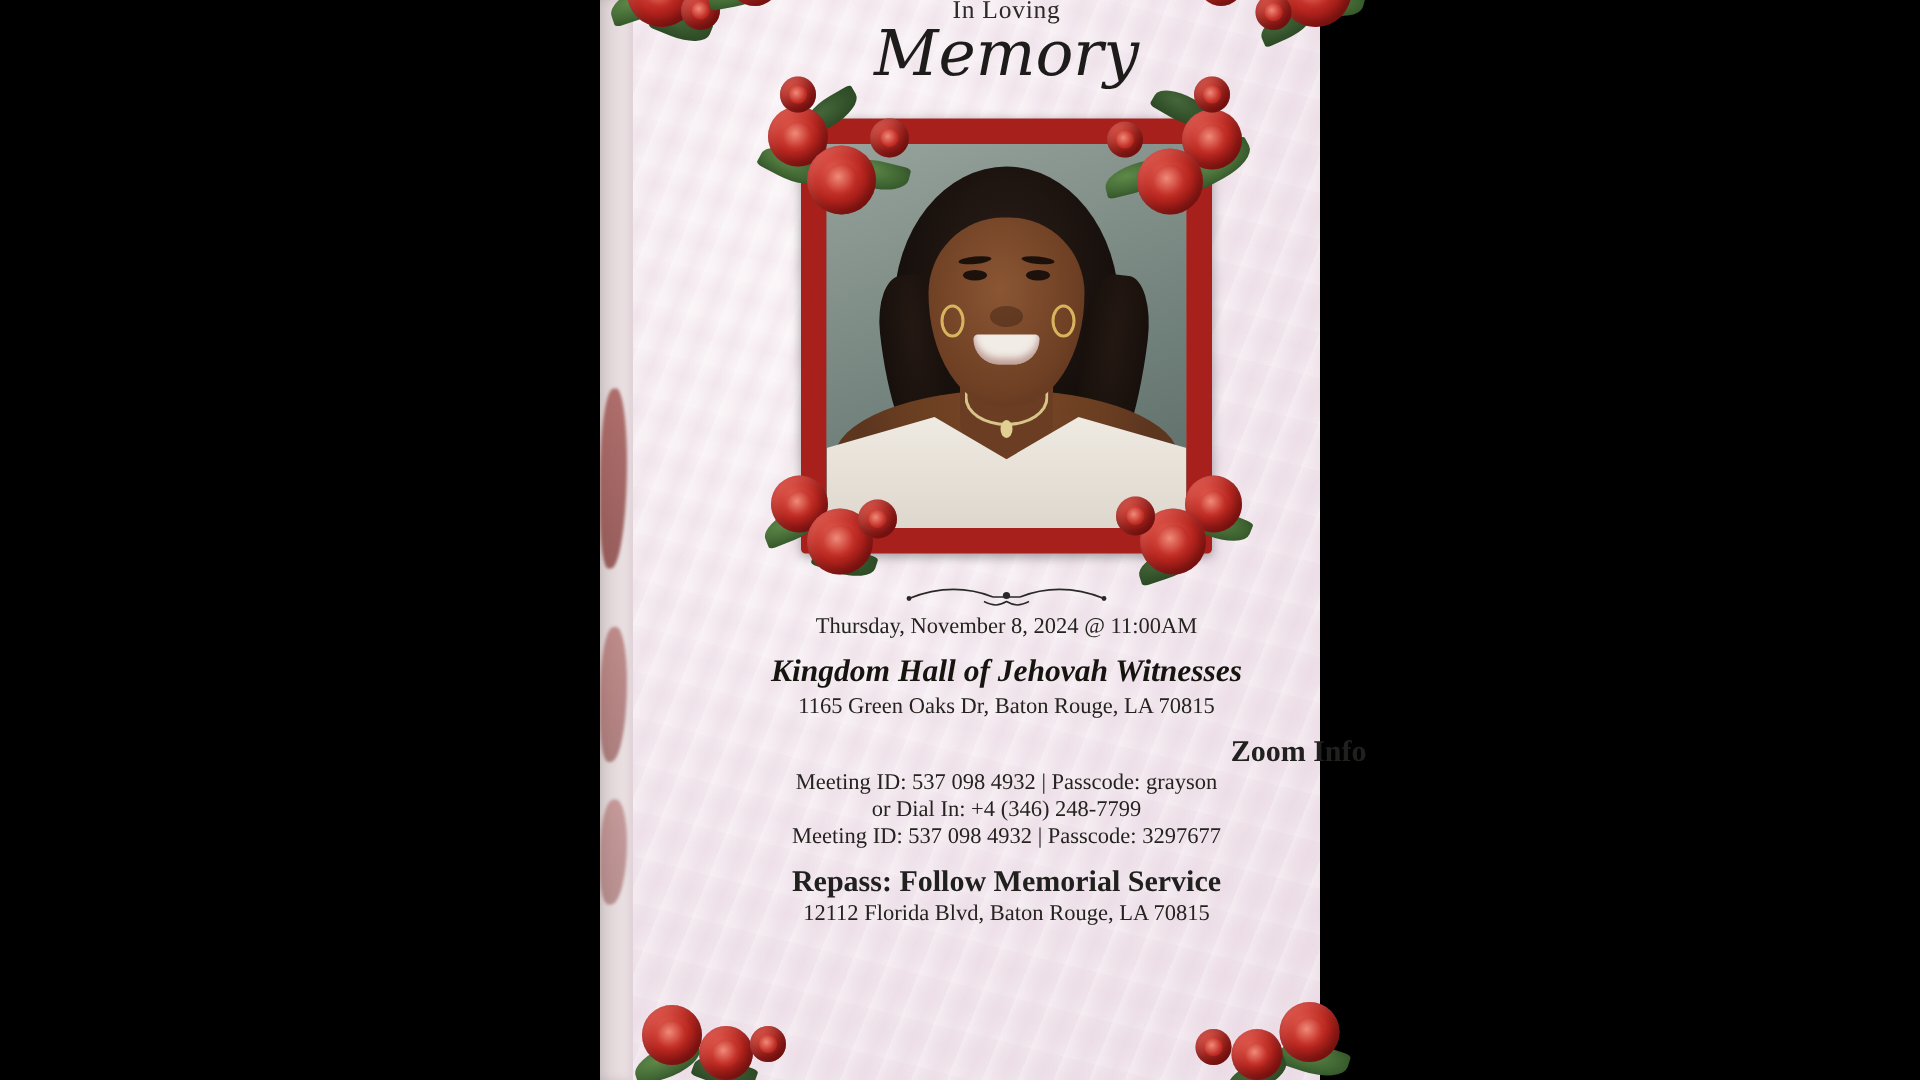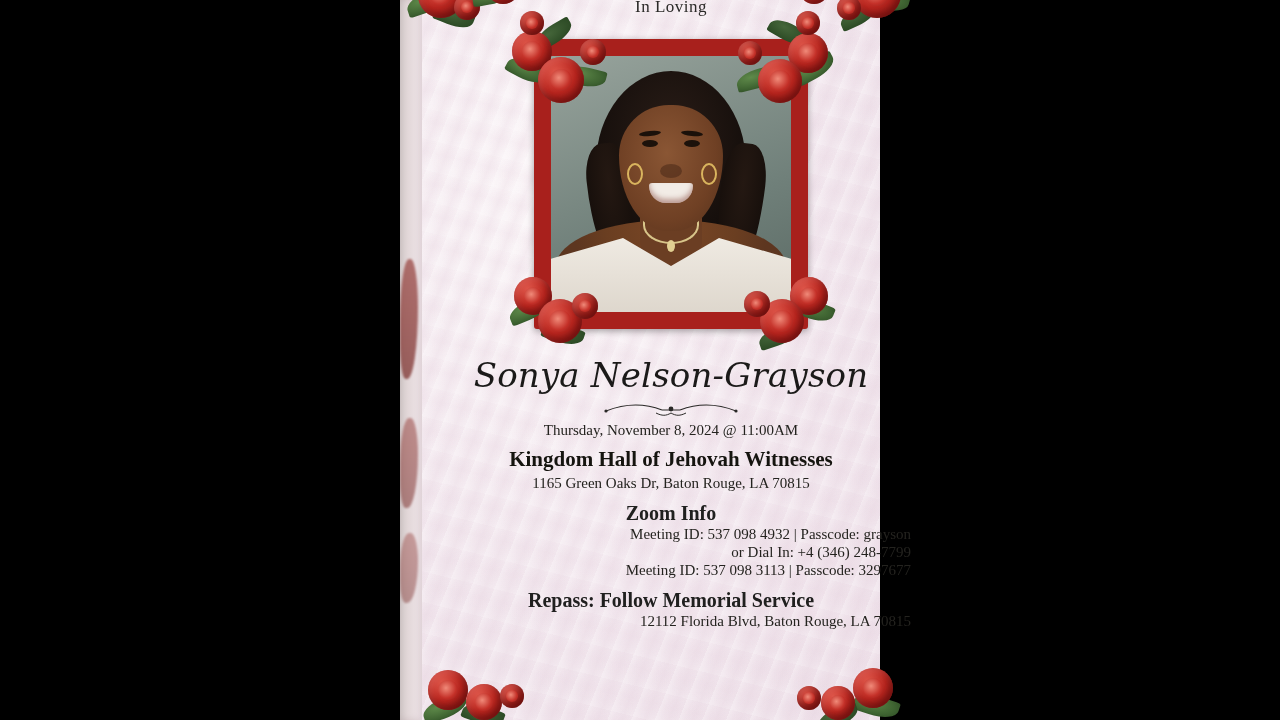--- a/index.html
+++ b/index.html
@@ -215,31 +215,33 @@
   }
   .sec-head {
     font-weight: bold;
     font-size: 19px;
     margin-top: 6px;
     color: #15140f;
   }
   .sec-head.big {
     font-size: 21px;
     margin-top: 8px;
+    font-style: italic;
   }
   .sub {
     font-size: 15px;
     margin-top: 3px;
     color: #24231f;
   }
-  .sub.tight { margin-top: 1px; text-align: right; }
+  .sub.tight { margin-top: 1px; }
   .zoom-head {
     font-weight: bold;
     font-size: 20px;
     margin-top: 10px;
+    text-align: right;
   }
   .repass {
     font-weight: bold;
     font-size: 20px;
     margin-top: 10px;
   }
   
   .page-rose { position:absolute; width: 120px; height: 80px; bottom: -6px; z-index: 4;}
   .pr-left { left: 22px; }
   .pr-right { right: 10px; }
@@ -272,20 +274,21 @@
       <div class="leaf" style="right:8px;top:0px;width:46px;height:20px;transform:rotate(16deg);"></div>
       <div class="leaf dark" style="right:40px;top:18px;width:38px;height:17px;transform:rotate(-24deg);"></div>
       <div class="rose" style="right:16px;top:-20px;width:48px;height:48px;"></div>
       <div class="rose bud" style="right:56px;top:6px;width:24px;height:24px;"></div>
       <div class="rose" style="right:88px;top:-16px;width:30px;height:30px;"></div>
     </div>
 
     <div class="content">
 
       <div class="in-loving">In Loving</div>
+      <div class="memory">Memory</div>
 
       <div class="frame-wrap">
 
         <div class="frame">
           <div class="portrait">
             <div class="p-bg"></div>
             <div class="p-hair"></div>
             <div class="p-hair-l"></div>
             <div class="p-hair-r"></div>
             <div class="p-chest"></div>
@@ -337,39 +340,38 @@
         <div class="rose-cluster rc-br">
           <div class="leaf" style="right:0px;bottom:30px;width:44px;height:19px;transform:rotate(22deg);"></div>
           <div class="leaf dark" style="right:34px;bottom:4px;width:42px;height:18px;transform:rotate(-18deg);"></div>
           <div class="rose" style="right:6px;bottom:34px;width:38px;height:38px;"></div>
           <div class="rose" style="right:30px;bottom:6px;width:44px;height:44px;"></div>
           <div class="rose bud" style="right:64px;bottom:32px;width:26px;height:26px;"></div>
         </div>
 
       </div>
 
-      <div class="name">Sonya Nelson-Grayson</div>
 
       <svg class="divider" viewBox="0 0 150 16">
         <path d="M10 9 C30 1, 48 1, 66 8 M140 9 C120 1, 102 1, 84 8 M66 8 L84 8" stroke="#2a2927" stroke-width="1.1" fill="none"></path>
         <circle cx="75" cy="7" r="2.4" fill="#2a2927"></circle>
         <path d="M60 11 C66 14, 70 14, 75 11 C80 14, 84 14, 90 11" stroke="#2a2927" stroke-width="1" fill="none"></path>
         <circle cx="10" cy="9" r="1.6" fill="#2a2927"></circle>
         <circle cx="140" cy="9" r="1.6" fill="#2a2927"></circle>
       </svg>
 
       <div class="sub">Thursday, November 8, 2024 @ 11:00AM</div>
 
       <div class="sec-head big">Kingdom Hall of Jehovah Witnesses</div>
       <div class="sub">1165 Green Oaks Dr, Baton Rouge, LA 70815</div>
 
       <div class="zoom-head">Zoom Info</div>
       <div class="sub tight">Meeting ID: 537 098 4932 | Passcode: grayson</div>
       <div class="sub tight">or Dial In: +4 (346) 248-7799</div>
-      <div class="sub tight">Meeting ID: 537 098 3113 | Passcode: 3297677</div>
+      <div class="sub tight">Meeting ID: 537 098 4932 | Passcode: 3297677</div>
 
       <div class="repass">Repass: Follow Memorial Service</div>
       <div class="sub tight">12112 Florida Blvd, Baton Rouge, LA 70815</div>
 
     </div>
 
     <div class="page-rose pr-left">
       <div class="leaf" style="left:0px;bottom:8px;width:46px;height:20px;transform:rotate(-18deg);"></div>
       <div class="leaf dark" style="left:40px;bottom:2px;width:42px;height:18px;transform:rotate(20deg);"></div>
       <div class="rose" style="left:6px;bottom:16px;width:40px;height:40px;"></div>

